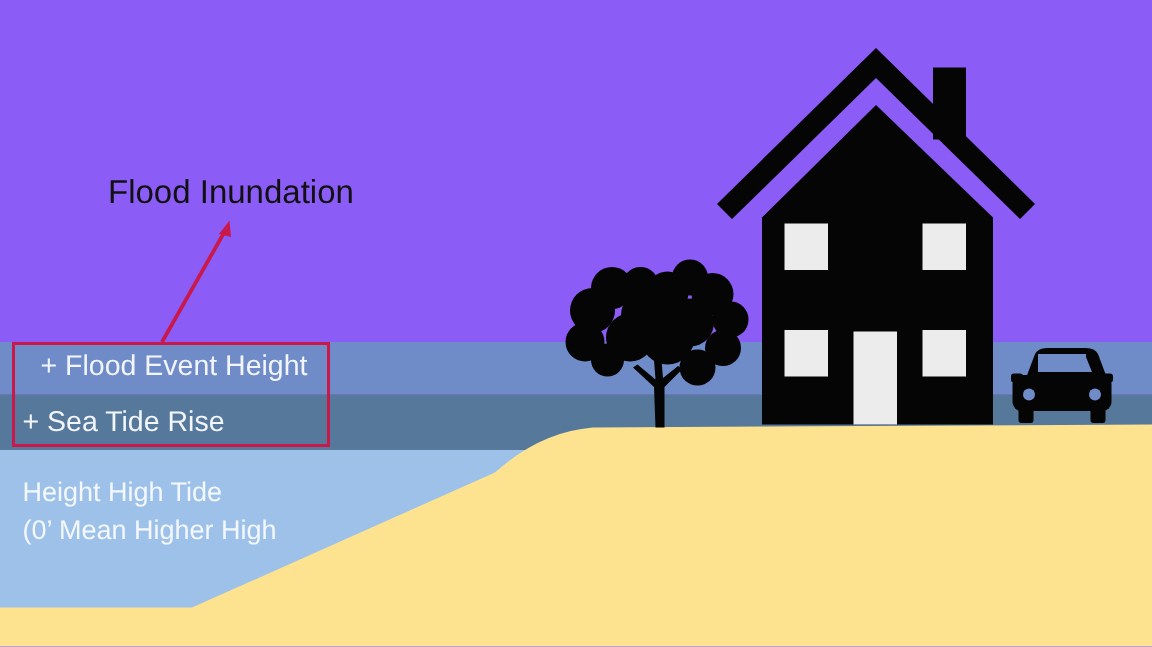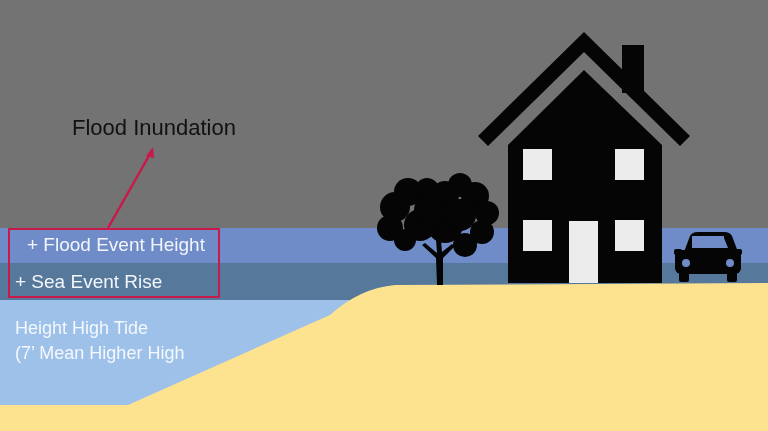--- a/index.html
+++ b/index.html
@@ -1,17 +1,17 @@
 <!DOCTYPE html>
 <html><head>
 <meta charset="utf-8">
 <style>
   html, body { margin: 0; padding: 0; }
   body { width: 768px; height: 431px; overflow: hidden; background: #ececec; font-family: "Liberation Sans", sans-serif; }
-  .stage { position: relative; width: 768px; height: 431px; background: #737373; }
+  .stage { position: relative; width: 768px; height: 431px; background: #8b5cf6; }
   svg.scene { position: absolute; left: 0; top: 0; }
   .label { position: absolute; color: #f2f5fb; font-size: 19px; white-space: nowrap; }
   .title { position: absolute; left: 72px; top: 115px; font-size: 22px; color: #111; }
   .tide { position: absolute; left: 15px; top: 316px; color: #f4f8fd; font-size: 18px; line-height: 25px; width: 230px; }
   .box { position: absolute; left: 8px; top: 228px; width: 212px; height: 70px; border: 2px solid #c8194a; box-sizing: border-box; }
 </style>
 </head>
 <body>
 
 <div class="stage">
@@ -68,19 +68,19 @@
     <g>
       <line x1="108" y1="228" x2="150" y2="154" stroke="#c8194a" stroke-width="2.5"></line>
       <polygon points="153,147 146,156 154,158" fill="#c8194a"></polygon>
     </g>
   </svg>
 
   <div class="title">Flood Inundation</div>
 
   <div class="box"></div>
   <div class="label" style="left:27px; top:234px;">+ Flood Event Height</div>
-  <div class="label" style="left:15px; top:271px;">+ Sea Event Rise</div>
+  <div class="label" style="left:15px; top:271px;">+ Sea Tide Rise</div>
 
   <div class="tide">
     <div>Height High Tide</div>
-    <div>(7’ Mean Higher High</div>
+    <div>(0’ Mean Higher High</div>
   </div>
 </div>
 
 </body></html>

